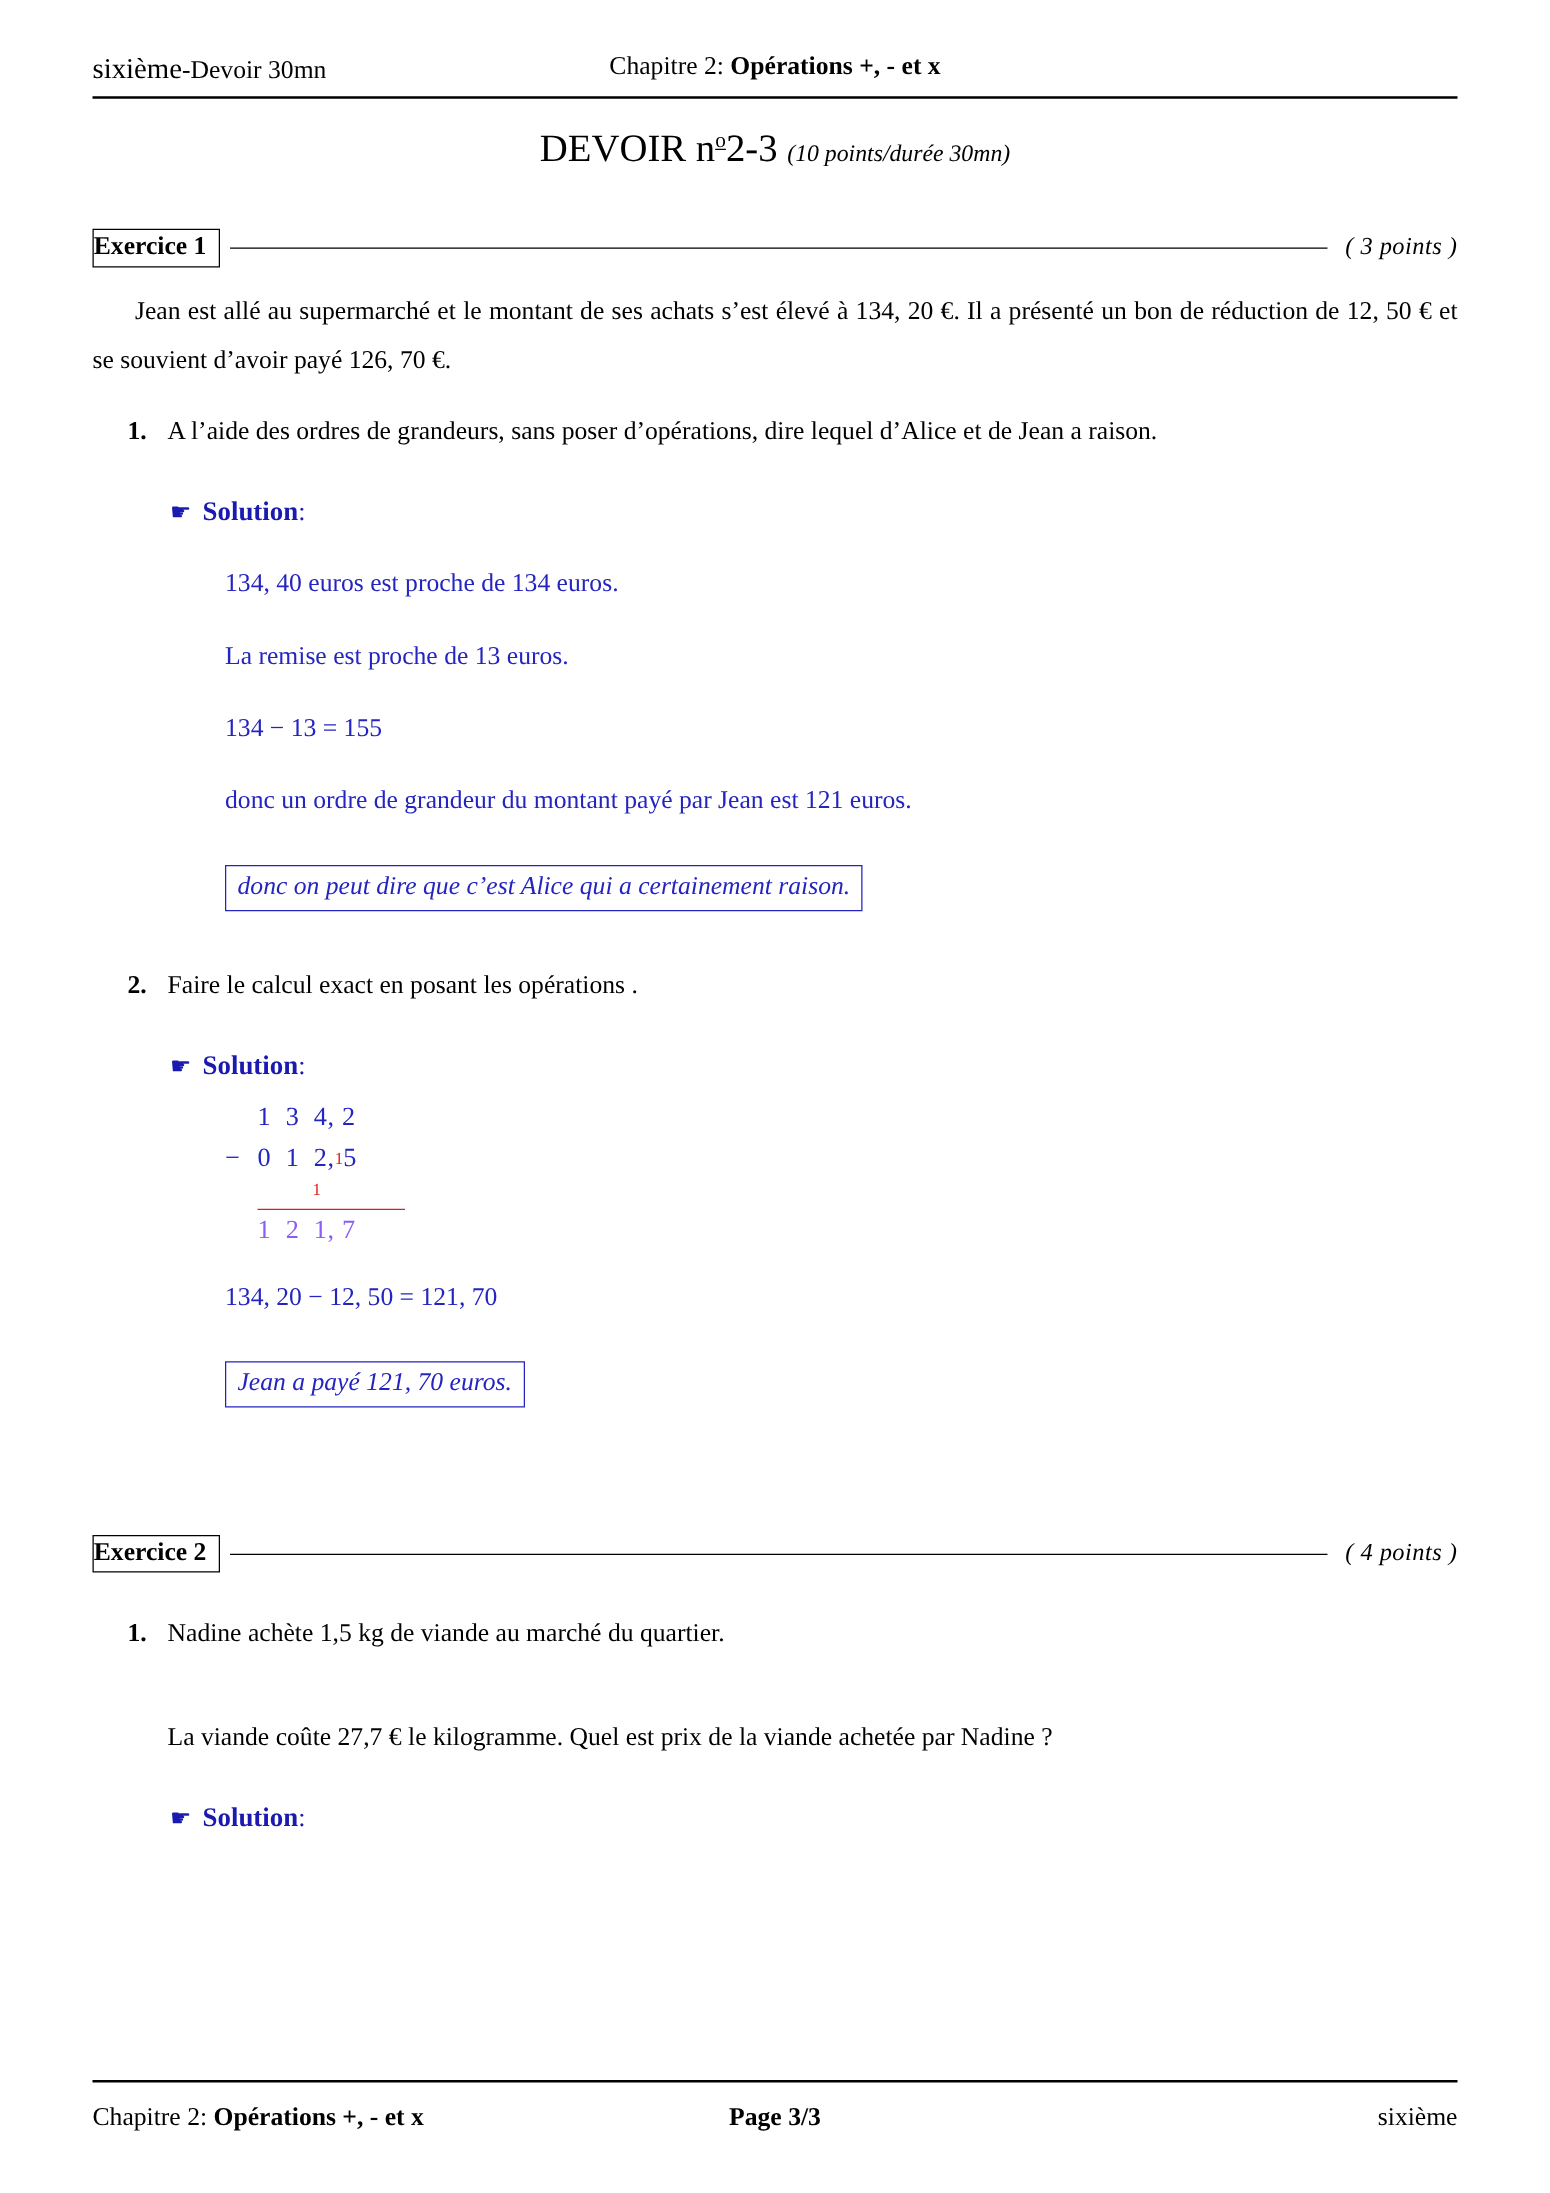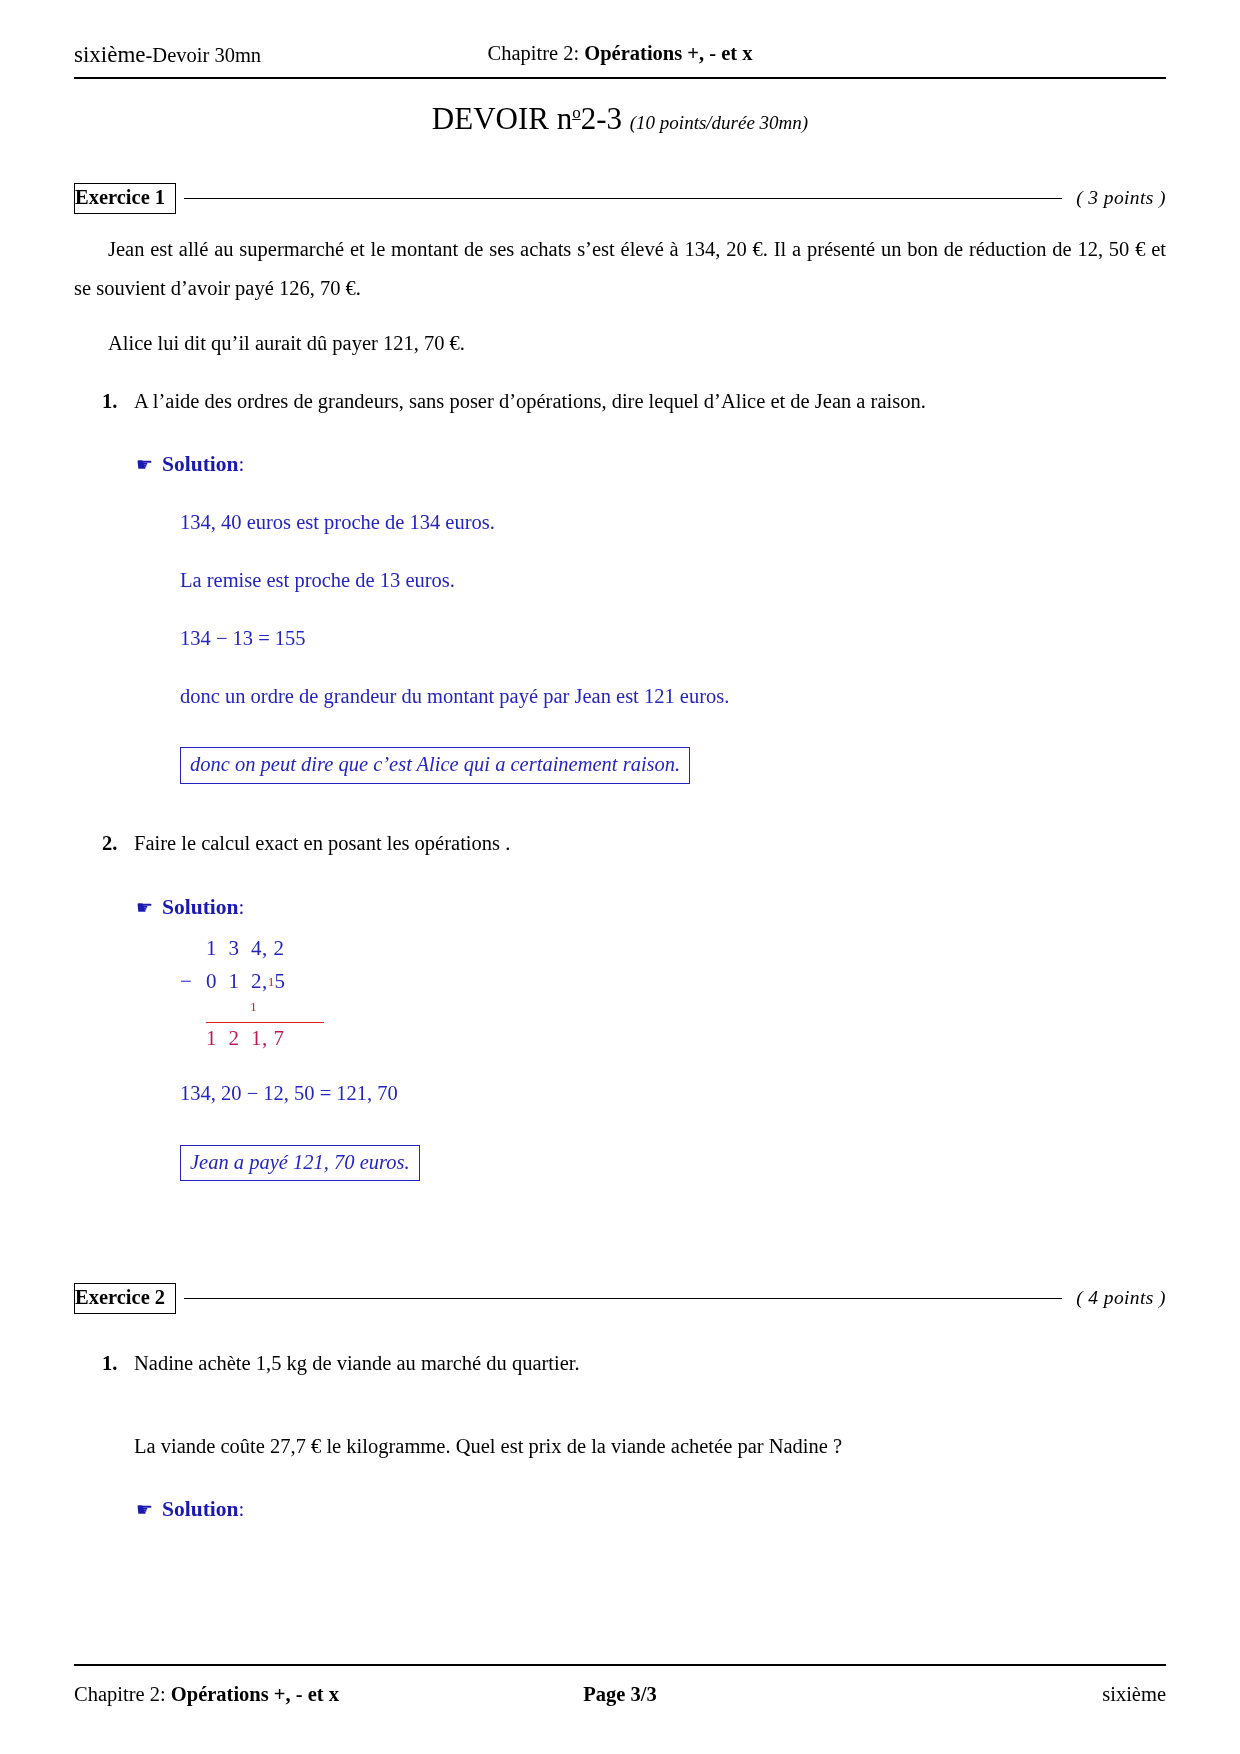--- a/index.html
+++ b/index.html
@@ -203,21 +203,21 @@
     top: -4px;
   }
   .op-rule {
     border-top: 1.5px solid #e02020;
     width: 118px;
     margin-left: 26px;
     margin-top: 2px;
     margin-bottom: 5px;
   }
   .op-result {
-    color: #be185d;
+    color: #8b5cf6;
     letter-spacing: 0.5px;
     margin-left: 26px;
   }
 
   
   .footer-rule {
     position: absolute;
     left: 74px;
     right: 74px;
     bottom: 88px;
@@ -255,21 +255,20 @@
   <div class="doc-title"><span>DEVOIR n</span><sup>o</sup><span>2-3</span> <span class="subtitle">(10 points/durée 30mn)</span></div>
 
   
   <div class="ex-bar">
     <div class="ex-box">Exercice 1</div>
     <div class="ex-line"></div>
     <div class="ex-pts">( 3 points   )</div>
   </div>
 
   <div class="para indent">Jean est allé au supermarché et le montant de ses achats s’est élevé à 134, 20 €. Il a présenté un bon de réduction de 12, 50 € et se souvient d’avoir payé 126, 70 €.</div>
-  <div class="para small-indent">Alice lui dit qu’il aurait dû payer 121, 70 €.</div>
 
   <div class="qitem">
     <div class="qnum">1.</div>
     <div class="qtext">A l’aide des ordres de grandeurs, sans poser d’opérations, dire lequel d’Alice et de Jean a raison.</div>
   </div>
 
   <div class="sol-head">
     <span class="sol-hand">☛</span>
     <span class="sol-word">Solution</span>
       <span class="sol-colon">:</span>

